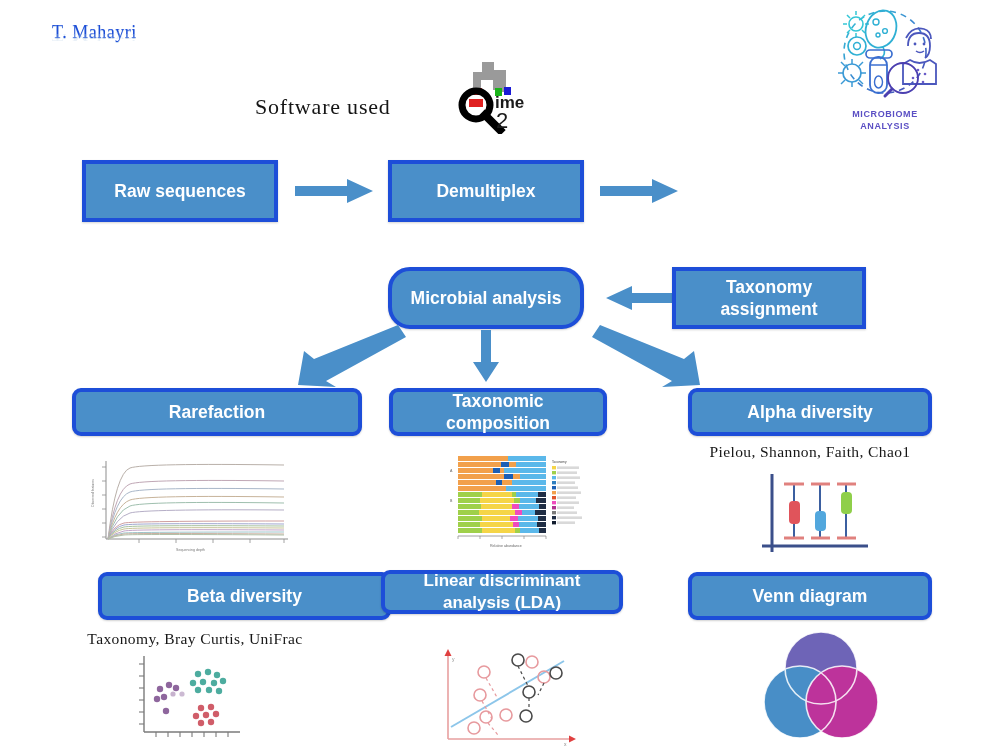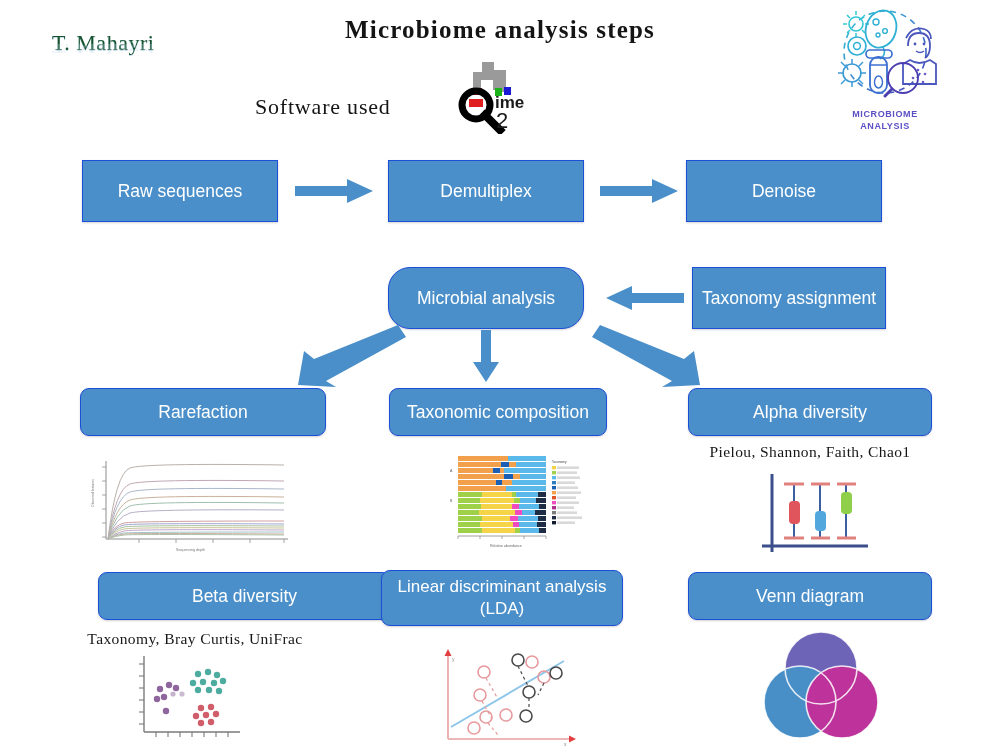--- a/index.html
+++ b/index.html
@@ -10,24 +10,24 @@
     font-family: "Liberation Sans", sans-serif;
     overflow: hidden;
   }
   #slide {
     position: relative;
     width: 1000px; height: 750px;
     background: #ffffff;
   }
   
   #author {
-    position: absolute; left: 52px; top: 30px;
+    position: absolute; left: 52px; top: 22px;
     font-family: "Liberation Serif", serif;
-    font-size: 22px;
-    color: #14532d;
+    font-size: 18px;
+    color: #1d4ed8;
     letter-spacing: .5px;
     text-shadow: 0 1px 0 #c9dcee;
   }
   #author::after {
     content: attr(data-reflect);
     position: absolute; left: 0; top: 100%;
     transform: scaleY(-.55);
     transform-origin: top;
     opacity: .30;
     color: #b8cfe6;
@@ -61,23 +61,24 @@
   
   .box {
     position: absolute;
     background: #4a8fc9;
     color: #ffffff;
     display: flex; align-items: center; justify-content: center;
     text-align: center;
     font-family: "Liberation Sans", sans-serif;
     font-size: 17.5px;
     line-height: 22px;
-    border: 1px solid #1d4ed8;
+    border: 4px solid #1d4ed8;
     box-shadow: 0 1px 2px rgba(0,0,0,.18);
     padding: 2px 6px;
+    font-weight: bold;
   }
   .box.rounded { border-radius: 9px; }
   
   .arrow { position: absolute; }
   
   .caption {
     position: absolute;
     font-family: "Liberation Serif", serif;
     font-size: 15.5px;
     color: #161616;
@@ -87,21 +88,20 @@
   }
   .thumb { position: absolute; }
 </style>
 </head>
 <body>
 
 <div id="slide">
 
   <div id="author" data-reflect="T. Mahayri">T. Mahayri</div>
 
-  <div id="title">Microbiome analysis steps</div>
 
   <div id="software-label">Software used</div>
 
   <div id="qiime-logo">
     <svg width="78" height="76" viewBox="0 0 78 76">
 
       <path d="M32 4 h12 v8 h12 v10 h-6 v10 h-7 V22 h-13 v12 h-7 V14 h9 z" fill="#9a9a9a"></path>
       <rect x="24" y="14" width="7" height="20" fill="#9a9a9a"></rect>
       <rect x="49" y="22" width="7" height="12" fill="#9a9a9a"></rect>
 
@@ -198,51 +198,50 @@
   </div>
 
   <div class="box" style="left:388px; top:160px; width:196px; height:62px;text-align:center;">Demultiplex</div>
 
   <div class="arrow" style="left:600px; top:177px;">
     <svg width="78" height="28" viewBox="0 0 78 28">
       <path d="M0 9 H52 V2 L78 14 L52 26 V19 H0 Z" fill="#4a8fc9"></path>
     </svg>
   </div>
 
-  <div class="box" style="left:686px; top:160px; width:196px; height:62px;">Denoise</div>
 
   <div class="box" style="left:388px; top:267px; width:196px; height:62px;border-radius:22px;">Microbial analysis</div>
 
   <div class="arrow" style="left:602px; top:284px;">
     <svg width="82" height="28" viewBox="0 0 82 28">
       <path d="M82 9 H30 V2 L4 14 L30 26 V19 H82 Z" fill="#4a8fc9"></path>
     </svg>
   </div>
 
-  <div class="box" style="left:692px; top:267px; width:194px; height:62px;">Taxonomy assignment</div>
+  <div class="box" style="left:672px; top:267px; width:194px; height:62px;">Taxonomy assignment</div>
 
   <div class="arrow" style="left:296px; top:325px;">
     <svg width="110" height="62" viewBox="0 0 110 62">
       <path d="M102 0 L110 12 L30 56 L40 62 L2 60 L8 26 L18 34 Z" fill="#4a8fc9"></path>
     </svg>
   </div>
 
   <div class="arrow" style="left:473px; top:330px;">
     <svg width="26" height="52" viewBox="0 0 26 52">
       <path d="M8 0 H18 V32 H26 L13 52 L0 32 H8 Z" fill="#4a8fc9"></path>
     </svg>
   </div>
 
   <div class="arrow" style="left:592px; top:325px;">
     <svg width="110" height="62" viewBox="0 0 110 62">
       <path d="M8 0 L0 12 L80 56 L70 62 L108 60 L102 26 L92 34 Z" fill="#4a8fc9"></path>
     </svg>
   </div>
 
-  <div class="box rounded" style="left:80px;  top:388px; width:246px; height:48px;">Rarefaction</div>
+  <div class="box rounded" style="left:72px;  top:388px; width:290px; height:48px;">Rarefaction</div>
 
   <div class="box rounded" style="left:389px; top:388px; width:218px; height:48px;">Taxonomic composition</div>
 
   <div class="box rounded" style="left:688px; top:388px; width:244px; height:48px;text-align:right;">Alpha diversity</div>
 
   <div class="caption" style="left:688px; top:443px; width:244px;">Pielou, Shannon,  Faith,  Chao1</div>
 
   <div class="thumb" style="left:84px; top:455px;">
     <svg width="210" height="100" viewBox="0 0 210 100">
       <rect x="0" y="0" width="210" height="100" fill="#ffffff"></rect>
@@ -401,21 +400,21 @@
       <line x1="81" y1="16" x2="100" y2="16" stroke="#e0817e" stroke-width="3"></line>
       <line x1="81" y1="70" x2="100" y2="70" stroke="#e0817e" stroke-width="3"></line>
       <rect x="85" y="24" width="11" height="22" rx="4" fill="#8fcf4a"></rect>
     </svg>
   </div>
 
   <div class="box rounded" style="left:72px;  top:572px; width:293px; height:48px;margin-left:26px;">Beta diversity</div>
 
   <div class="caption" style="left:72px; top:630px; width:246px;">Taxonomy, Bray Curtis, UniFrac</div>
 
-  <div class="box rounded" style="left:381px; top:570px; width:242px; height:56px; font-size:17px;border-radius:9px;">Linear discriminant analysis (LDA)</div>
+  <div class="box rounded" style="left:381px; top:570px; width:242px; height:44px; font-size:17px;border-radius:9px;">Linear discriminant analysis (LDA)</div>
 
   <div class="box rounded" style="left:688px; top:572px; width:244px; height:48px;">Venn diagram</div>
 
   <div class="thumb" style="left:128px; top:652px;">
     <svg width="118" height="96" viewBox="0 0 118 96">
       <rect x="0" y="0" width="118" height="96" fill="#ffffff"></rect>
       <line x1="16" y1="4" x2="16" y2="80" stroke="#7a7a7a" stroke-width="1.4"></line>
       <line x1="16" y1="80" x2="112" y2="80" stroke="#7a7a7a" stroke-width="1.4"></line>
       <g stroke="#7a7a7a" stroke-width="1.1">
         <line x1="11" y1="12" x2="16" y2="12"></line>

